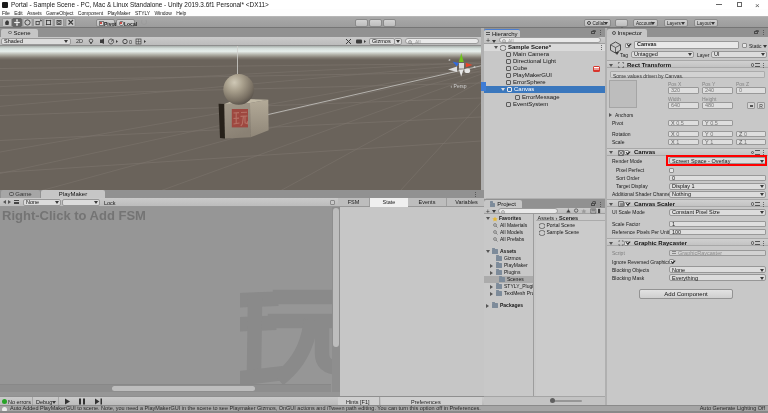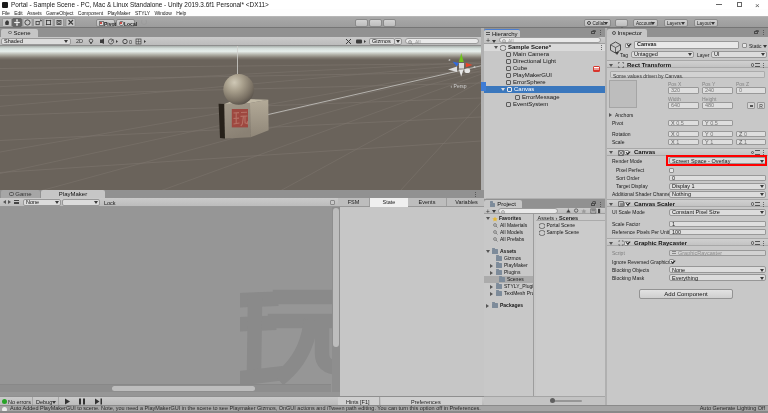--- a/index.html
+++ b/index.html
@@ -273,20 +273,21 @@
   </div>
 
   <div class="abs" style="left:338px;top:8px;width:148px;height:8.5px;background:#bdbdbd;border-bottom:1px solid #979797;">
     <div class="abs t55" style="left:0;top:0;width:32px;height:8px;text-align:center;line-height:8px;border-right:1px solid #9e9e9e;">FSM</div>
     <div class="abs t55" style="left:32px;top:0;width:38px;height:8.5px;text-align:center;line-height:8px;background:#efefef;">State</div>
     <div class="abs t55" style="left:70px;top:0;width:39px;height:8px;text-align:center;line-height:8px;border-right:1px solid #9e9e9e;">Events</div>
     <div class="abs t55" style="left:109px;top:0;width:39px;height:8px;text-align:center;line-height:8px;">Variables</div>
   </div>
 
   <div class="abs" style="left:0;top:16.5px;width:340px;height:189.5px;background:#969696;overflow:hidden;">
+    <div class="abs" style="left:2px;top:1px;font-size:13px;font-weight:bold;color:#747474;">Right-Click to Add FSM</div>
 
     <svg class="abs" style="left:240px;top:82px;" width="110" height="105" viewBox="0 0 110 105">
       <g stroke="#8a8a8a" stroke-width="14.5" fill="none" stroke-linecap="square">
         <path d="M4 11 L31 10"></path>
         <path d="M5 35 L29 34"></path>
         <path d="M15 13 L14 83"></path>
         <path d="M2 89 L36 85"></path>
         <path d="M40 8 L88 8"></path>
         <path d="M35 32 L103 32"></path>
         <path d="M70 38 C67 56 60 72 44 86"></path>

